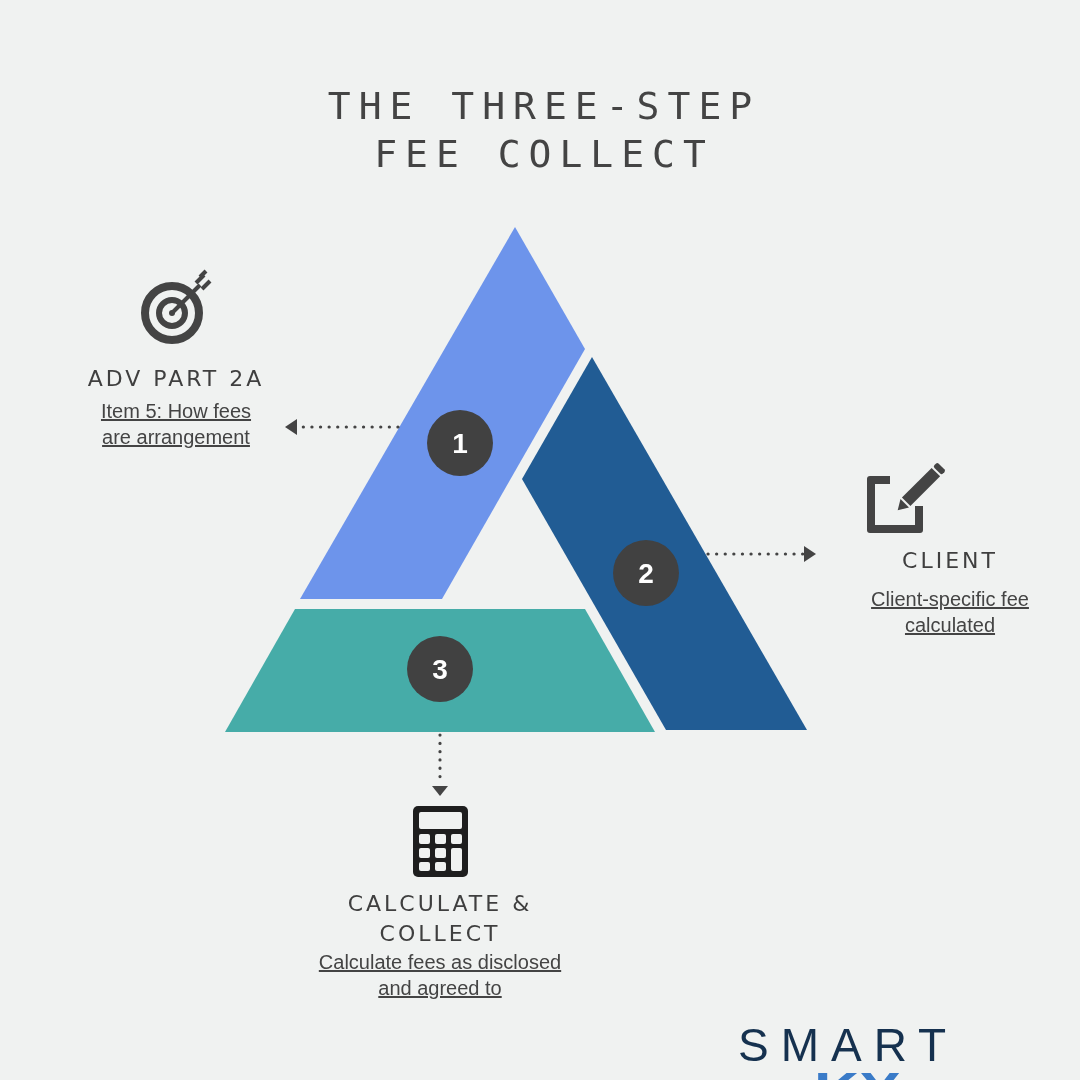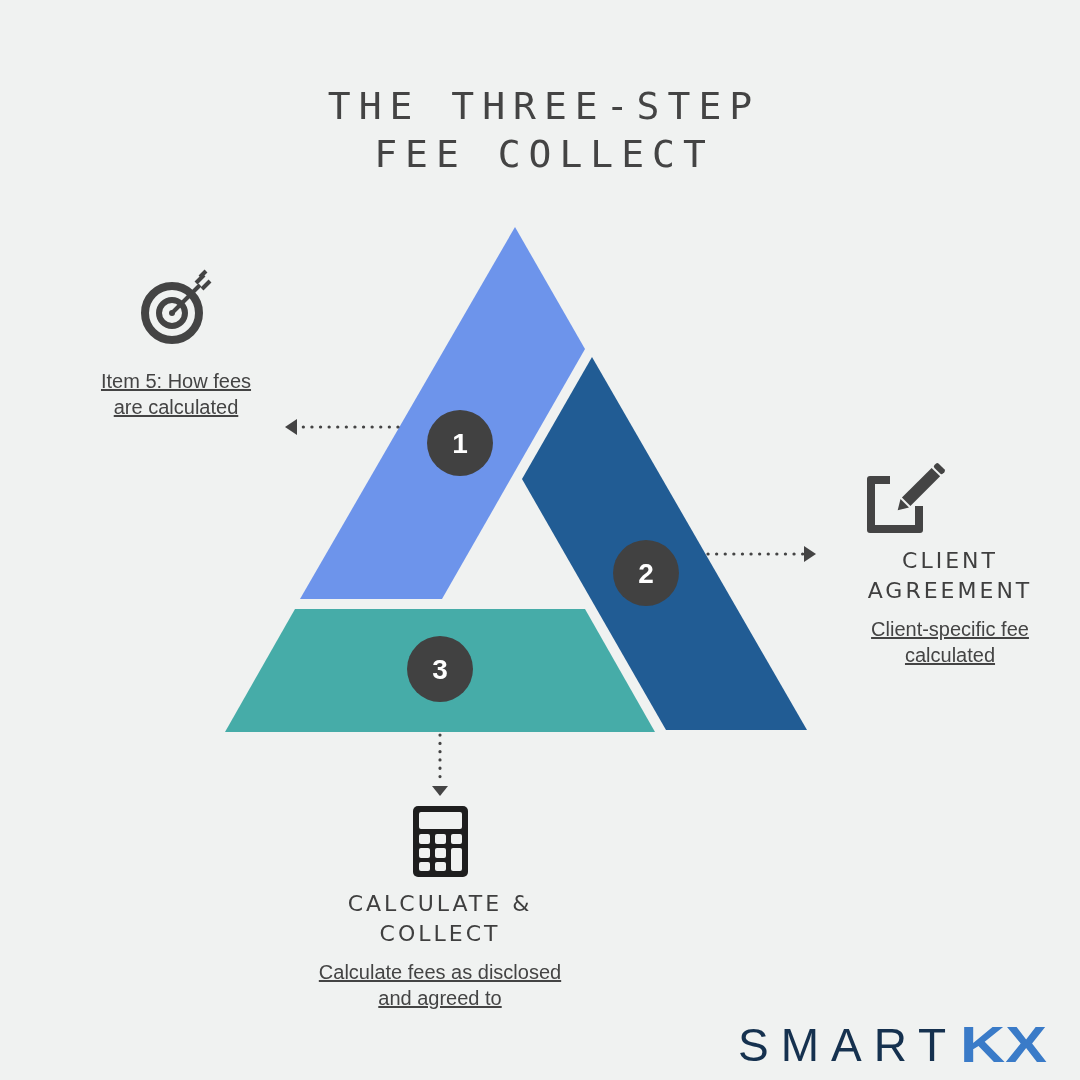--- a/index.html
+++ b/index.html
@@ -22,21 +22,21 @@
     font-family: "DejaVu Sans", sans-serif; font-size: 22px; letter-spacing: 3px;
     line-height: 30px; color: #3f3f3f;
   }
   .label .desc {
     font-family: "Liberation Sans", sans-serif; font-size: 20px; line-height: 26px; color: #444; text-decoration: underline;
   }
   .logo {
     position: absolute; left: 738px; top: 1022px; height: 46px;
     font-family: "Liberation Sans", sans-serif; font-size: 46px; line-height: 46px;
     letter-spacing: 12px; color: #15314f; font-weight: normal;
-    display: flex; align-items: center;
+    display: flex; align-items: center; flex-direction: column;
   }
   .logo .kx { color: #3a7bc8; font-weight: bold; letter-spacing: 0; font-size: 50px; margin-left: 2px;
     transform: scaleX(1.25); transform-origin: left; display: inline-block; }
 </style>
 </head>
 <body>
 
 <div class="title">
   <div>THE THREE-STEP</div>
   <div>FEE COLLECT</div>
@@ -105,34 +105,34 @@
     <rect x="451" y="834" width="11" height="10" rx="2" fill="#f0f2f1"></rect>
     <rect x="419" y="848" width="11" height="10" rx="2" fill="#f0f2f1"></rect>
     <rect x="435" y="848" width="11" height="10" rx="2" fill="#f0f2f1"></rect>
     <rect x="451" y="848" width="11" height="23" rx="2" fill="#f0f2f1"></rect>
     <rect x="419" y="862" width="11" height="9" rx="2" fill="#f0f2f1"></rect>
     <rect x="435" y="862" width="11" height="9" rx="2" fill="#f0f2f1"></rect>
   </g>
 </svg>
 
 <div class="label" style="left:58px; top:364px; width:236px;">
+  <div class="head">ADV PART 2A</div>
   <div class="desc" style="margin-top:4px;">Item 5: How fees</div>
-  <div class="desc">are calculated</div>
+  <div class="desc">are arrangement</div>
 </div>
 
 <div class="label" style="left:847px; top:546px; width:206px;">
   <div class="head">CLIENT</div>
-  <div class="head">AGREEMENT</div>
   <div class="desc" style="margin-top:10px;">Client-specific fee</div>
   <div class="desc">calculated</div>
 </div>
 
 <div class="label" style="left:290px; top:889px; width:300px;">
   <div class="head">CALCULATE &amp;</div>
   <div class="head">COLLECT</div>
-  <div class="desc" style="margin-top:10px;">Calculate fees as disclosed</div>
+  <div class="desc" style="margin-top:0;">Calculate fees as disclosed</div>
   <div class="desc">and agreed to</div>
 </div>
 
 <div class="logo">
   <span>SMART</span>
   <span class="kx">KX</span>
 </div>
 
 </body></html>

